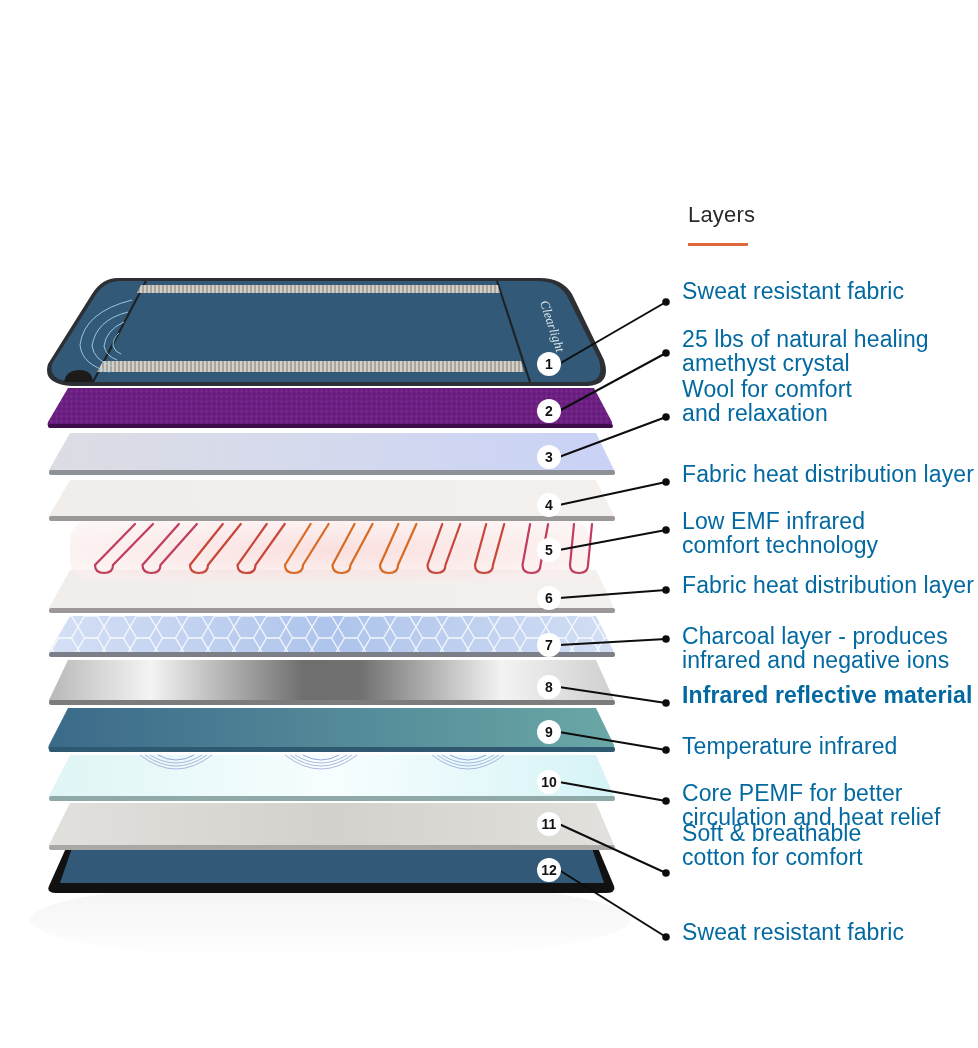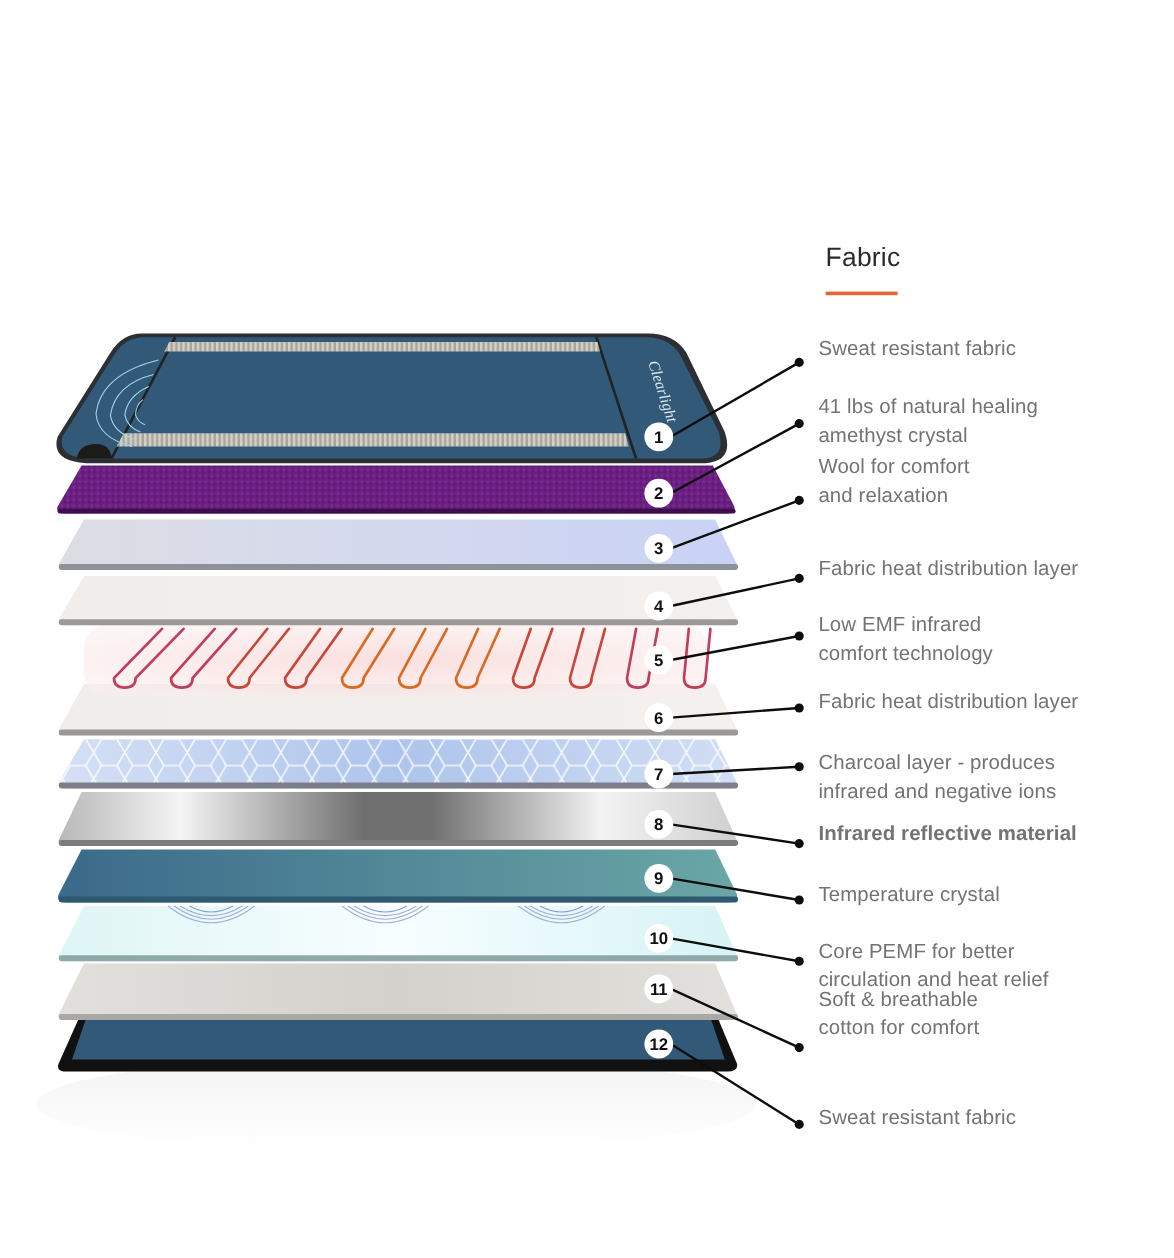--- a/index.html
+++ b/index.html
@@ -3,21 +3,21 @@
 <meta charset="utf-8">
 <style>
   html, body { margin: 0; padding: 0; background: #ffffff; }
   body { width: 978px; height: 1048px; position: relative; overflow: hidden;
          font-family: "Liberation Sans", "DejaVu Sans", sans-serif; color: #2b2b2b; }
   #diagram { position: absolute; left: 0; top: 0; width: 978px; height: 1048px; }
   .heading { position: absolute; left: 688px; top: 202px; font-size: 22px; color: #2a2a2a;
              letter-spacing: 0.2px; margin: 0; font-weight: normal; }
   .heading-underline { position: absolute; left: 688px; top: 243px; width: 60px; height: 3px;
                        background: #e0673a; }
-  .label { position: absolute; left: 682px; font-size: 17px; line-height: 24px; color: #737373;
+  .label { position: absolute; left: 682px; font-size: 23px; line-height: 24px; color: #0369a1;
            white-space: pre-line; letter-spacing: 0.1px; }
   .badge-text { font-family: "Liberation Sans", "DejaVu Sans", sans-serif; font-weight: bold;
                 font-size: 14px; fill: #111; }
 </style>
 </head>
 <body>
 
 <svg id="diagram" viewBox="0 0 978 1048" xmlns="http://www.w3.org/2000/svg">
   <defs>
     <linearGradient id="g-wool" x1="0" x2="1" y1="0" y2="0">
@@ -229,35 +229,35 @@
       <circle cx="666" cy="873" r="3.8" fill="#0d0d0d"></circle>
       <circle cx="549" cy="824" r="12" fill="#ffffff"></circle>
       <text x="549" y="829" text-anchor="middle" class="badge-text" font-size="13">11</text>
       <line x1="559" y1="870" x2="666" y2="937" stroke="#0d0d0d" stroke-width="2"></line>
       <circle cx="666" cy="937" r="3.8" fill="#0d0d0d"></circle>
       <circle cx="549" cy="870" r="12" fill="#ffffff"></circle>
       <text x="549" y="875" text-anchor="middle" class="badge-text" font-size="13">12</text>
     </g>
 </svg>
 
-<h2 class="heading">Fabric</h2>
+<h2 class="heading">Layers</h2>
 <div class="heading-underline" style="background: rgb(224, 103, 58);"></div>
 
 <div id="labels">
     <div class="label" style="top: 279px;">Sweat resistant fabric</div>
-    <div class="label" style="top: 327px;">41 lbs of natural healing
+    <div class="label" style="top: 327px;">25 lbs of natural healing
 amethyst crystal</div>
     <div class="label" style="top: 377px;">Wool for comfort
 and relaxation</div>
     <div class="label" style="top: 462px;">Fabric heat distribution layer</div>
     <div class="label" style="top: 509px;">Low EMF infrared
 comfort technology</div>
     <div class="label" style="top: 573px;">Fabric heat distribution layer</div>
     <div class="label" style="top: 624px;">Charcoal layer - produces
 infrared and negative ions</div>
     <div class="label" style="top: 683px; font-weight: bold;">Infrared reflective material</div>
-    <div class="label" style="top: 734px;">Temperature crystal</div>
+    <div class="label" style="top: 734px;">Temperature infrared</div>
     <div class="label" style="top: 781px;">Core PEMF for better
 circulation and heat relief</div>
     <div class="label" style="top: 821px;">Soft &amp; breathable
 cotton for comfort</div>
     <div class="label" style="top: 920px;">Sweat resistant fabric</div>
   </div>
 
 </body></html>

